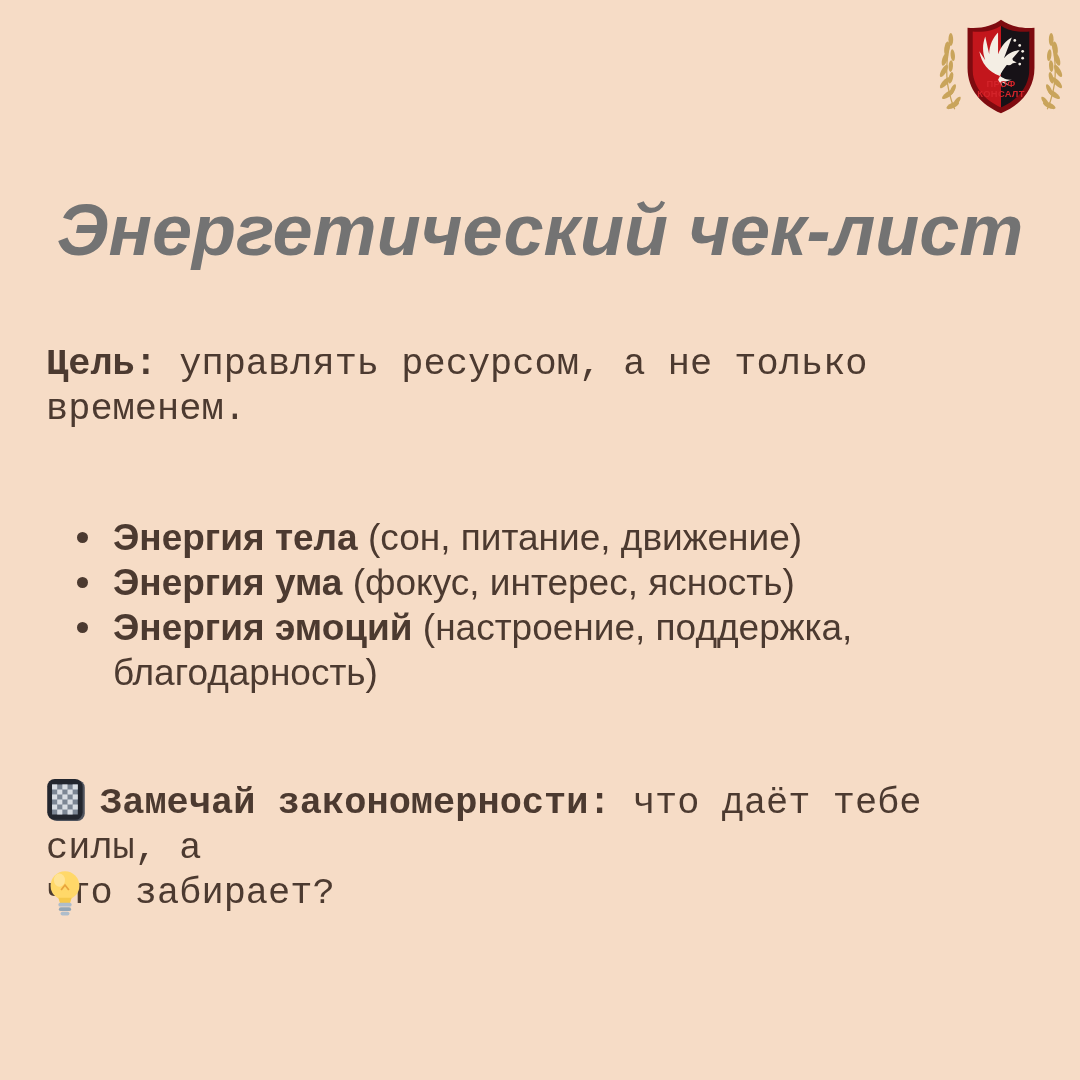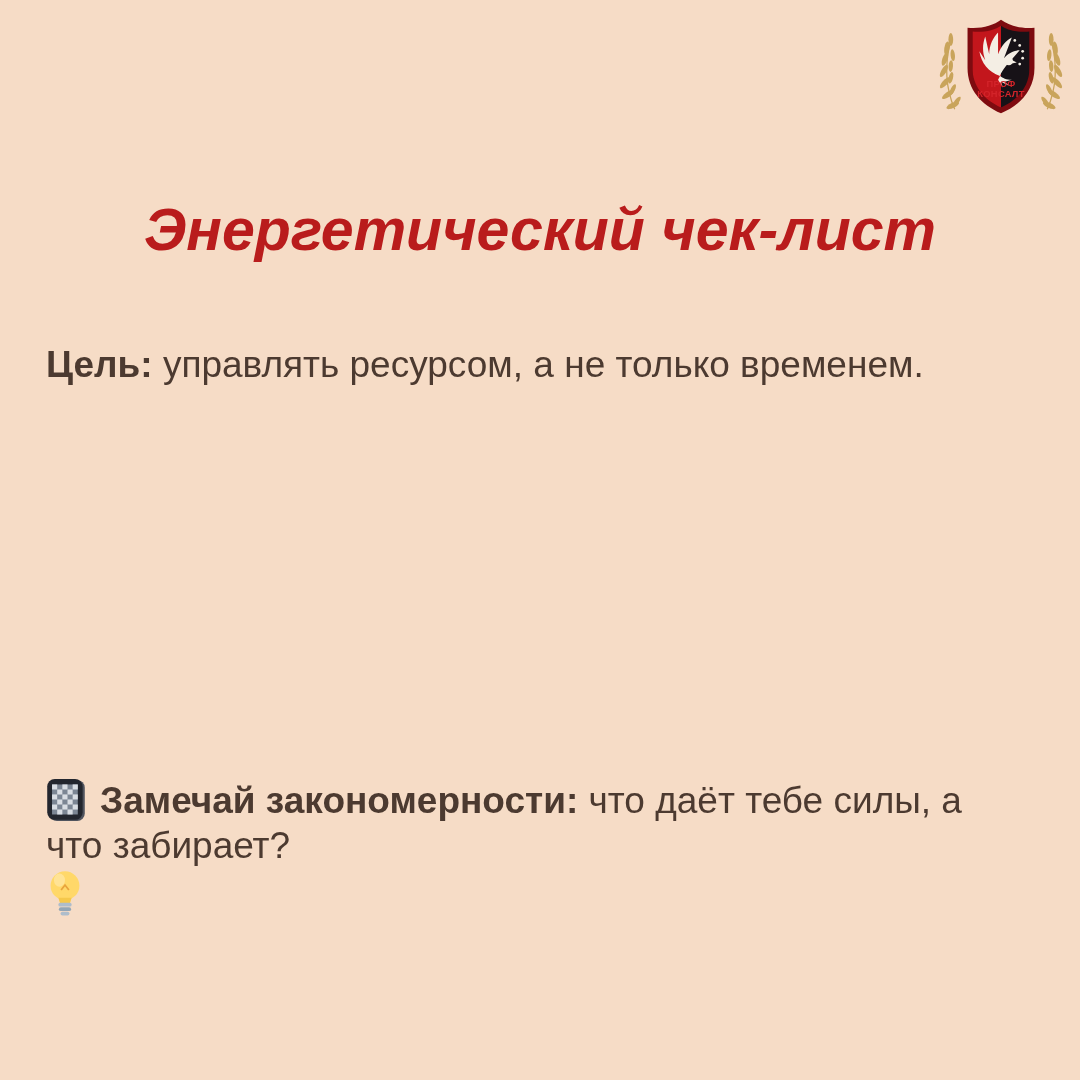--- a/index.html
+++ b/index.html
@@ -3,24 +3,24 @@
 <meta charset="utf-8">
 <style>
   html,body{margin:0;padding:0;}
   .canvas{
     position:relative;width:1080px;height:1080px;overflow:hidden;
     background:#F6DCC6;color:#4C3A30;
     font-family:"Liberation Sans","DejaVu Sans",sans-serif;
   }
   .title{
     position:absolute;top:190px;left:0;width:100%;margin:0;
-    text-align:center;font-size:59px;line-height:80px;
-    font-weight:700;font-style:italic;color:#b91c1c;letter-spacing:0;
+    text-align:center;font-size:72px;line-height:80px;
+    font-weight:700;font-style:italic;color:#737373;letter-spacing:0;
   }
-  .para{position:absolute;left:46px;right:46px;margin:0;font-size:37px;line-height:45px;}
+  .para{position:absolute;left:46px;right:46px;margin:0;font-size:37px;line-height:45px;font-family:Liberation Mono, monospace;}
   .goal{top:342px;}
   .scale{top:428px;}
   .elist{
     position:absolute;top:515px;left:46px;right:46px;margin:0;padding:0;
     list-style:none;font-size:37px;line-height:45px;
   }
   .elist li{position:relative;padding-left:67px;}
   .elist li::before{
     content:"";position:absolute;left:31px;top:17px;width:11px;height:11px;
     border-radius:50%;background:#4C3A30;
@@ -84,20 +84,25 @@
       <text x="64" y="71" text-anchor="middle" font-size="9.5" font-weight="700" letter-spacing="0.3" fill="#D3242A" font-family="&quot;Liberation Sans&quot;,sans-serif">ПРОФ</text>
       <text x="64" y="81" text-anchor="middle" font-size="9.5" font-weight="700" letter-spacing="0.3" fill="#D3242A" font-family="&quot;Liberation Sans&quot;,sans-serif">КОНСАЛТ</text>
     </svg>
   </div>
 
   <h1 class="title">Энергетический чек-лист</h1>
 
   <p class="para goal"><span class="b">Цель:</span><span> управлять ресурсом, а не только временем.</span></p>
 
 
+  <ul class="elist">
+    <li><span class="b">Энергия тела</span><span> (сон, питание, движение)</span></li>
+    <li><span class="b">Энергия ума</span><span> (фокус, интерес, ясность)</span></li>
+    <li><span class="b">Энергия эмоций</span><span> (настроение, поддержка, благодарность)</span></li>
+  </ul>
 
   <p class="para patterns"><svg class="inline-icon" width="40" height="44" viewBox="0 0 37 41" xmlns="http://www.w3.org/2000/svg">
         <rect x="3" y="2" width="33" height="38" rx="7" fill="#50545E"></rect>
         <rect x="1" y="1" width="33" height="38" rx="7" fill="#23262E"></rect>
         <rect x="5.5" y="6" width="24" height="28" fill="#7C8694"></rect>
         <g fill="#D9DDE3">
           <rect x="5.5" y="6" width="4.8" height="4.7"></rect>
           <rect x="15.1" y="6" width="4.8" height="4.7"></rect>
           <rect x="24.7" y="6" width="4.8" height="4.7"></rect>
           <rect x="10.3" y="10.7" width="4.8" height="4.7"></rect>

